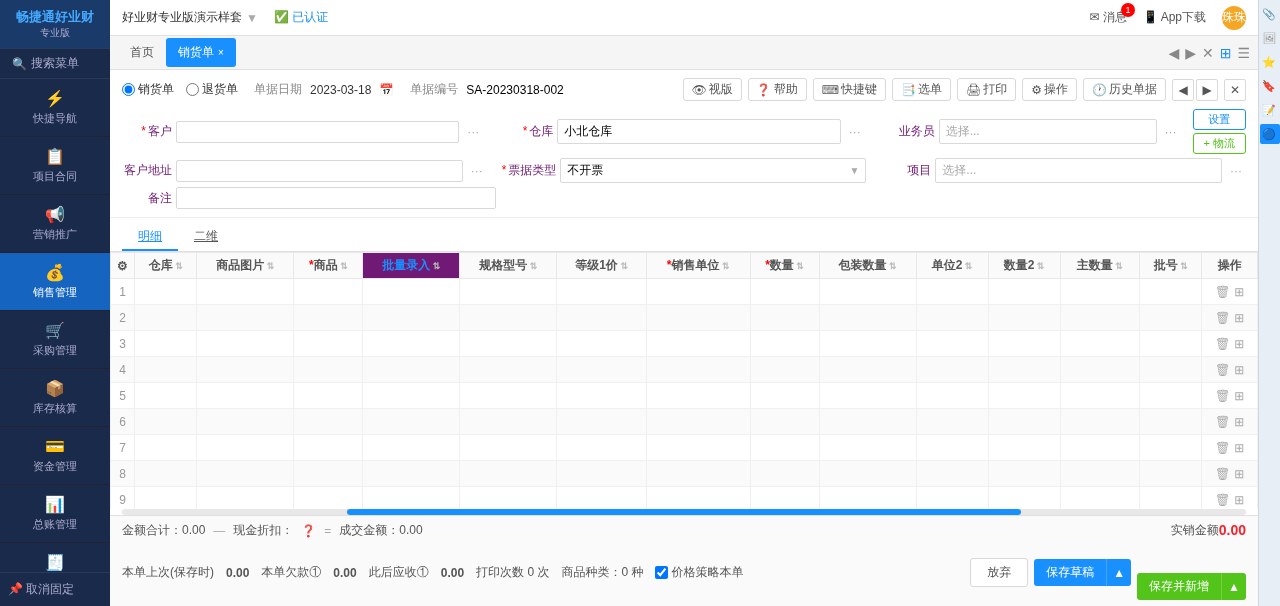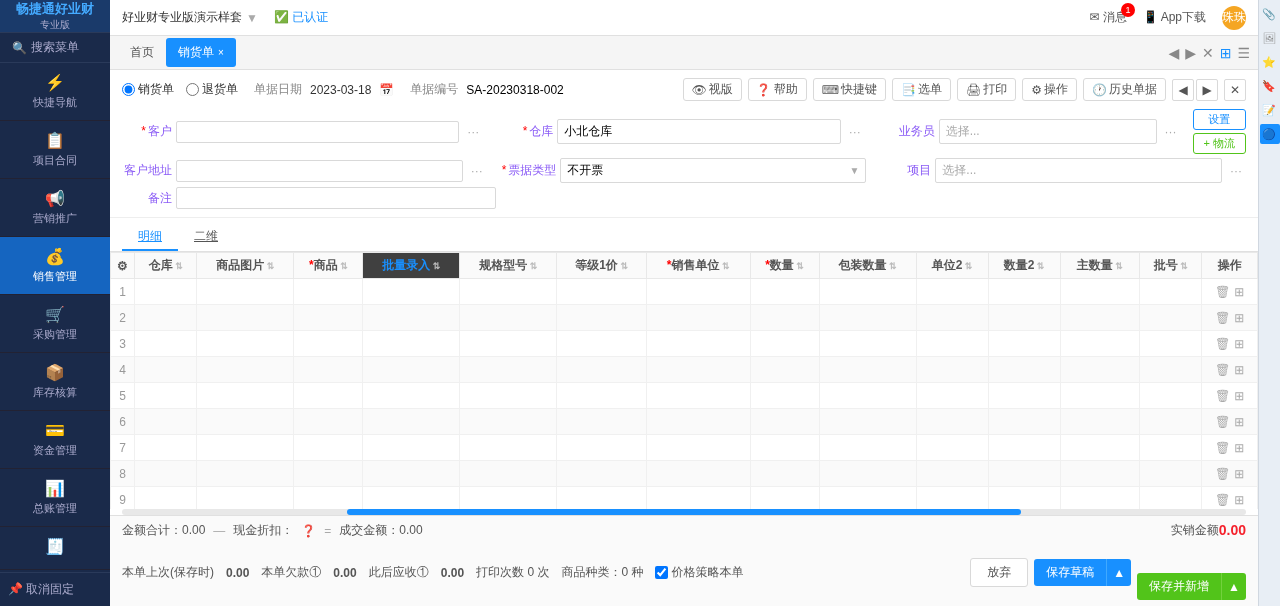--- a/index.html
+++ b/index.html
@@ -1,20 +1,20 @@
 <!DOCTYPE html>
 <html><head>
   <meta charset="utf-8">
   <style>
     * { box-sizing: border-box; margin: 0; padding: 0; font-family: 'Microsoft YaHei', Arial, sans-serif; font-size: 12px; }
     body { width: 1280px; height: 606px; overflow: hidden; background: #f0f2f5; display: flex; }
 
     
     .sidebar { width: 110px; background: #1a2a4a; height: 100%; display: flex; flex-direction: column; flex-shrink: 0; }
-    .sidebar-logo { background: #1a3a6a; text-align: center; color: #fff; font-size: 11px; border-bottom: 1px solid #2a3a5a; }
+    .sidebar-logo { background: #1a3a6a; padding: 8px; text-align: center; color: #fff; font-size: 11px; border-bottom: 1px solid #2a3a5a; }
     .sidebar-logo-title { color: #4af; font-size: 13px; font-weight: bold; }
     .sidebar-logo-sub { color: #aac; font-size: 10px; }
     .sidebar-search { display: flex; align-items: center; padding: 6px 8px; color: #aac; cursor: pointer; border-bottom: 1px solid #2a3a5a; }
     .sidebar-search span { margin-left: 4px; }
     .sidebar-nav { flex: 1; overflow-y: auto; }
     .sidebar-item { display: flex; flex-direction: column; align-items: center; padding: 10px 4px; color: #aac; cursor: pointer; border-bottom: 1px solid #223; }
     .sidebar-item.active { background: #1565c0; color: #fff; }
     .sidebar-item .icon { font-size: 16px; margin-bottom: 3px; }
     .sidebar-item .label { font-size: 11px; text-align: center; }
     .sidebar-bottom { padding: 8px; color: #aac; font-size: 11px; cursor: pointer; border-top: 1px solid #2a3a5a; }
@@ -47,35 +47,35 @@
     .form-header-row1 { display: flex; align-items: center; gap: 16px; margin-bottom: 8px; }
     .radio-group { display: flex; gap: 12px; align-items: center; }
     .radio-label { display: flex; align-items: center; gap: 3px; cursor: pointer; color: #333; }
     .doc-info { display: flex; align-items: center; gap: 8px; color: #555; }
     .doc-info label { color: #888; }
     .btn-group-right { margin-left: auto; display: flex; align-items: center; gap: 6px; }
     .btn-sm { padding: 2px 8px; border: 1px solid #d9d9d9; border-radius: 3px; background: #fff; cursor: pointer; color: #555; font-size: 11px; display: flex; align-items: center; gap: 2px; }
     .nav-arrows { display: flex; gap: 2px; }
     .nav-btn { width: 22px; height: 22px; border: 1px solid #d9d9d9; background: #fff; border-radius: 2px; cursor: pointer; display: flex; align-items: center; justify-content: center; color: #555; font-size: 12px; }
     .field-row { display: flex; align-items: center; gap: 4px; }
-    .field-label { color: #8b5cf6; white-space: nowrap; min-width: 50px; text-align: right; }
+    .field-label { color: #701a75; white-space: nowrap; min-width: 50px; text-align: right; }
     .field-label.required::before { content: '*'; color: red; margin-right: 2px; }
     .field-dots { color: #aaa; cursor: pointer; padding: 0 4px; }
 
     
     .view-tabs { padding: 6px 12px 0; display: flex; gap: 0; border-bottom: 1px solid #e0e0e0; flex-shrink: 0; }
     .view-tab { padding: 4px 16px; cursor: pointer; border-bottom: 2px solid transparent; color: #555; font-size: 12px; text-decoration: underline; }
     .view-tab.active { border-bottom: 2px solid #1890ff; color: #1890ff; }
 
     
     .table-wrap { flex: 1; overflow: auto; position: relative; }
     table { width: 100%; border-collapse: collapse; font-size: 11px; }
     thead tr { background: #fafafa; }
     thead th { border: 1px solid #e8e8e8; padding: 4px 4px; text-align: center; color: #555; white-space: nowrap; position: sticky; top: 0; background: #fafafa; z-index: 1; }
-    thead th.highlight { background: #404040; color: #1890ff; }
+    thead th.highlight { background: #701a75; color: #1890ff; }
     tbody tr { background: #fff; }
     tbody tr:nth-child(even) { background: #fafafa; }
     tbody td { border: 1px solid #f0f0f0; padding: 4px 4px; text-align: center; color: #333; height: 26px; }
     .row-num { color: #999; width: 20px; }
     .settings-col { width: 24px; }
     .action-col { display: flex; justify-content: center; gap: 4px; }
     .icon-btn { color: #aaa; cursor: pointer; font-size: 12px; }
     .subtotal-row td { background: #fffbe6; font-weight: bold; border-top: 1px solid #e0e0e0; }
 
     

